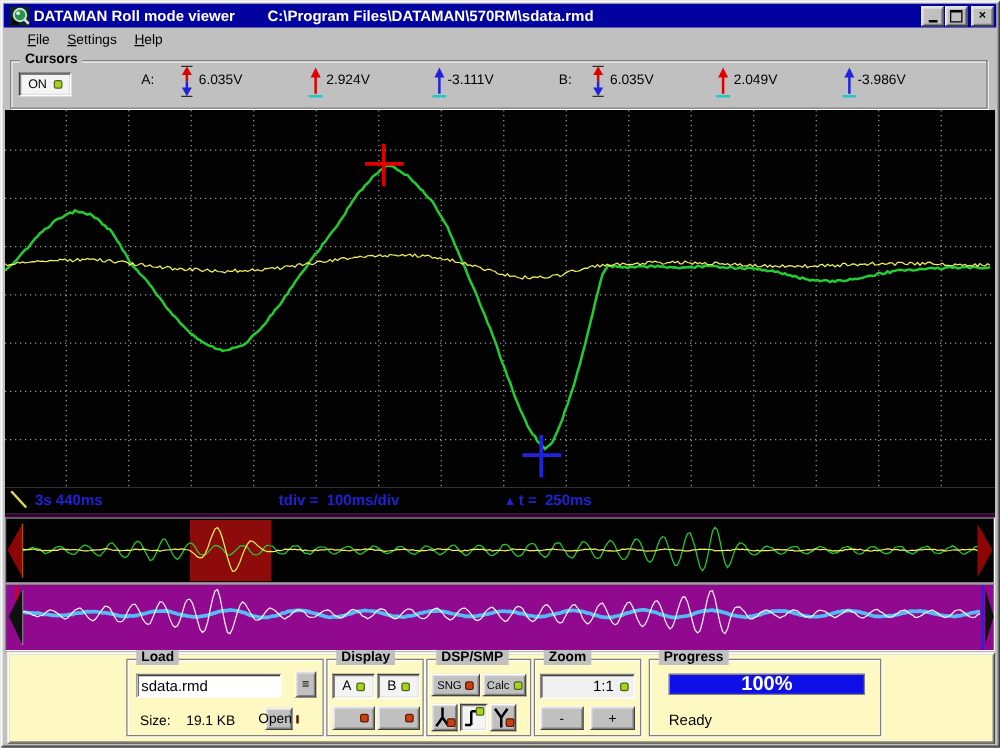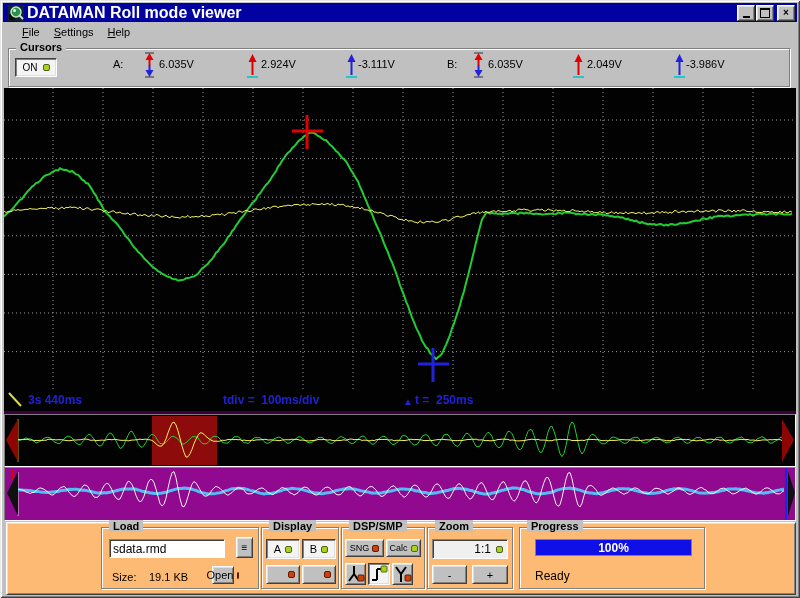--- a/index.html
+++ b/index.html
@@ -1,21 +1,21 @@
 <!DOCTYPE html>
 <html><head>
 <meta charset="utf-8">
 <style>
   html,body{margin:0;padding:0;width:800px;height:598px;overflow:hidden;}
   body{background:#c0c0c0;font-family:"Liberation Sans",sans-serif;position:relative;
        box-shadow:inset 1px 1px 0 #e8e8e8, inset -1px -1px 0 #404040, inset 2px 2px 0 #ffffff, inset -2px -2px 0 #808080;}
   .abs{position:absolute;}
   
   .titlebar{left:3px;top:3px;width:794px;height:19px;background:#0202a0;display:flex;align-items:center;}
-  .title-text{color:#fff;font-weight:bold;font-size:16px;margin-left:4px;white-space:pre;text-align:center;}
+  .title-text{color:#fff;font-weight:bold;font-size:12px;margin-left:4px;white-space:pre;text-align:center;}
   .title-path{color:#fff;font-weight:bold;font-size:12px;margin-left:26px;white-space:pre;}
   .tb-btns{margin-left:auto;margin-right:2px;display:flex;gap:1px;}
   .tb-btn{width:16px;height:14px;background:#c0c0c0;border:1px solid;border-color:#fff #404040 #404040 #fff;
           box-shadow:inset 1px 1px 0 #dfdfdf, inset -1px -1px 0 #808080;display:flex;align-items:flex-end;justify-content:center;
           font:bold 10px "Liberation Sans",sans-serif;color:#000;}
   .glyph-min{width:7px;height:2px;background:#000;margin-bottom:2px;}
   .glyph-max{width:8px;height:7px;border:1px solid #000;border-top:2px solid #000;margin-bottom:2px;}
   .glyph-close{align-self:center;line-height:12px;}
   .tb-close{margin-left:2px;}
   
@@ -37,43 +37,44 @@
   .cur-label{font-size:11px;color:#000;position:absolute;top:9px;}
   .cur-val{font-size:11px;color:#000;position:absolute;top:9px;white-space:pre;}
   .cur-icon{position:absolute;top:3px;}
   
   .scope{left:4px;top:88px;width:792px;height:302px;background:#020202;}
   .statusbar{left:4px;top:390px;width:792px;height:21px;background:#020202;}
   .status-text{position:absolute;top:3px;color:#2121d4;font-weight:bold;font-size:12px;white-space:pre;}
   .sep-line{left:4px;top:411px;width:792px;height:3px;background:#3a003a;}
   .strip{left:4px;width:792px;border:1px solid;border-color:#808080 #fff #fff #808080;box-sizing:border-box;}
   
-  .panel{left:6px;top:522px;width:788px;height:71px;background:#fdba74;
+  .panel{left:6px;top:522px;width:788px;height:71px;background:#fef9c3;
          border:1px solid;border-color:#fff #404040 #404040 #fff;box-shadow:inset 1px 1px 0 #dfdfdf, inset -1px -1px 0 #808080;}
   .pgroup{position:absolute;top:4px;height:60px;border:1px solid #808080;box-shadow:1px 1px 0 #ffffff, inset 1px 1px 0 #ffffff;}
   .field{background:#fff;border:1px solid;border-color:#808080 #fff #fff #808080;box-shadow:inset 1px 1px 0 #404040;
          font-size:12px;color:#000;padding:1px 3px;box-sizing:border-box;font-family:"Liberation Sans",sans-serif;}
   .small-label{font-size:11px;color:#000;position:absolute;}
   .readout{background:#f0f0f0;border:1px solid;border-color:#808080 #fff #fff #808080;box-shadow:inset 1px 1px 0 #404040;
            display:flex;align-items:center;justify-content:flex-end;font-size:12px;color:#000;box-sizing:border-box;padding:0 4px;gap:5px;}
-  .progress-bar{background:#0f0fe8;color:#fff;font-weight:bold;font-size:12px;display:flex;align-items:center;justify-content:center;
+  .progress-bar{background:#0f0fe8;color:#fff;font-weight:bold;font-size:16px;display:flex;align-items:center;justify-content:center;
                 border:1px solid #808080;box-sizing:border-box;}
 </style>
 </head>
 <body>
 
 <div class="abs titlebar">
   <svg class="abs" style="left:5px;top:2px" width="16" height="16">
     <rect x="0" y="0" width="16" height="16" fill="#123"></rect>
     <rect x="1" y="9" width="6" height="6" fill="#0a0a0a"></rect>
     <circle cx="8" cy="7" r="5" fill="#2e8f4e" stroke="#bfe9c8" stroke-width="1.5"></circle>
     <circle cx="6.5" cy="5.5" r="1.5" fill="#d8ffd8"></circle>
     <line x1="11" y1="10" x2="15" y2="14" stroke="#dddddd" stroke-width="2"></line>
   </svg>
   <span class="title-text" style="margin-left:24px">DATAMAN Roll mode viewer</span>
+  <span class="title-path">C:\Program Files\DATAMAN\570RM\sdata.rmd</span>
   <span class="tb-btns">
     <span class="tb-btn">
         <span class="glyph-min"></span>
       </span>
     <span class="tb-btn">
         <span class="glyph-max"></span>
       </span>
     <span class="tb-btn tb-close">
         <span class="glyph-close">×</span>
       </span>

